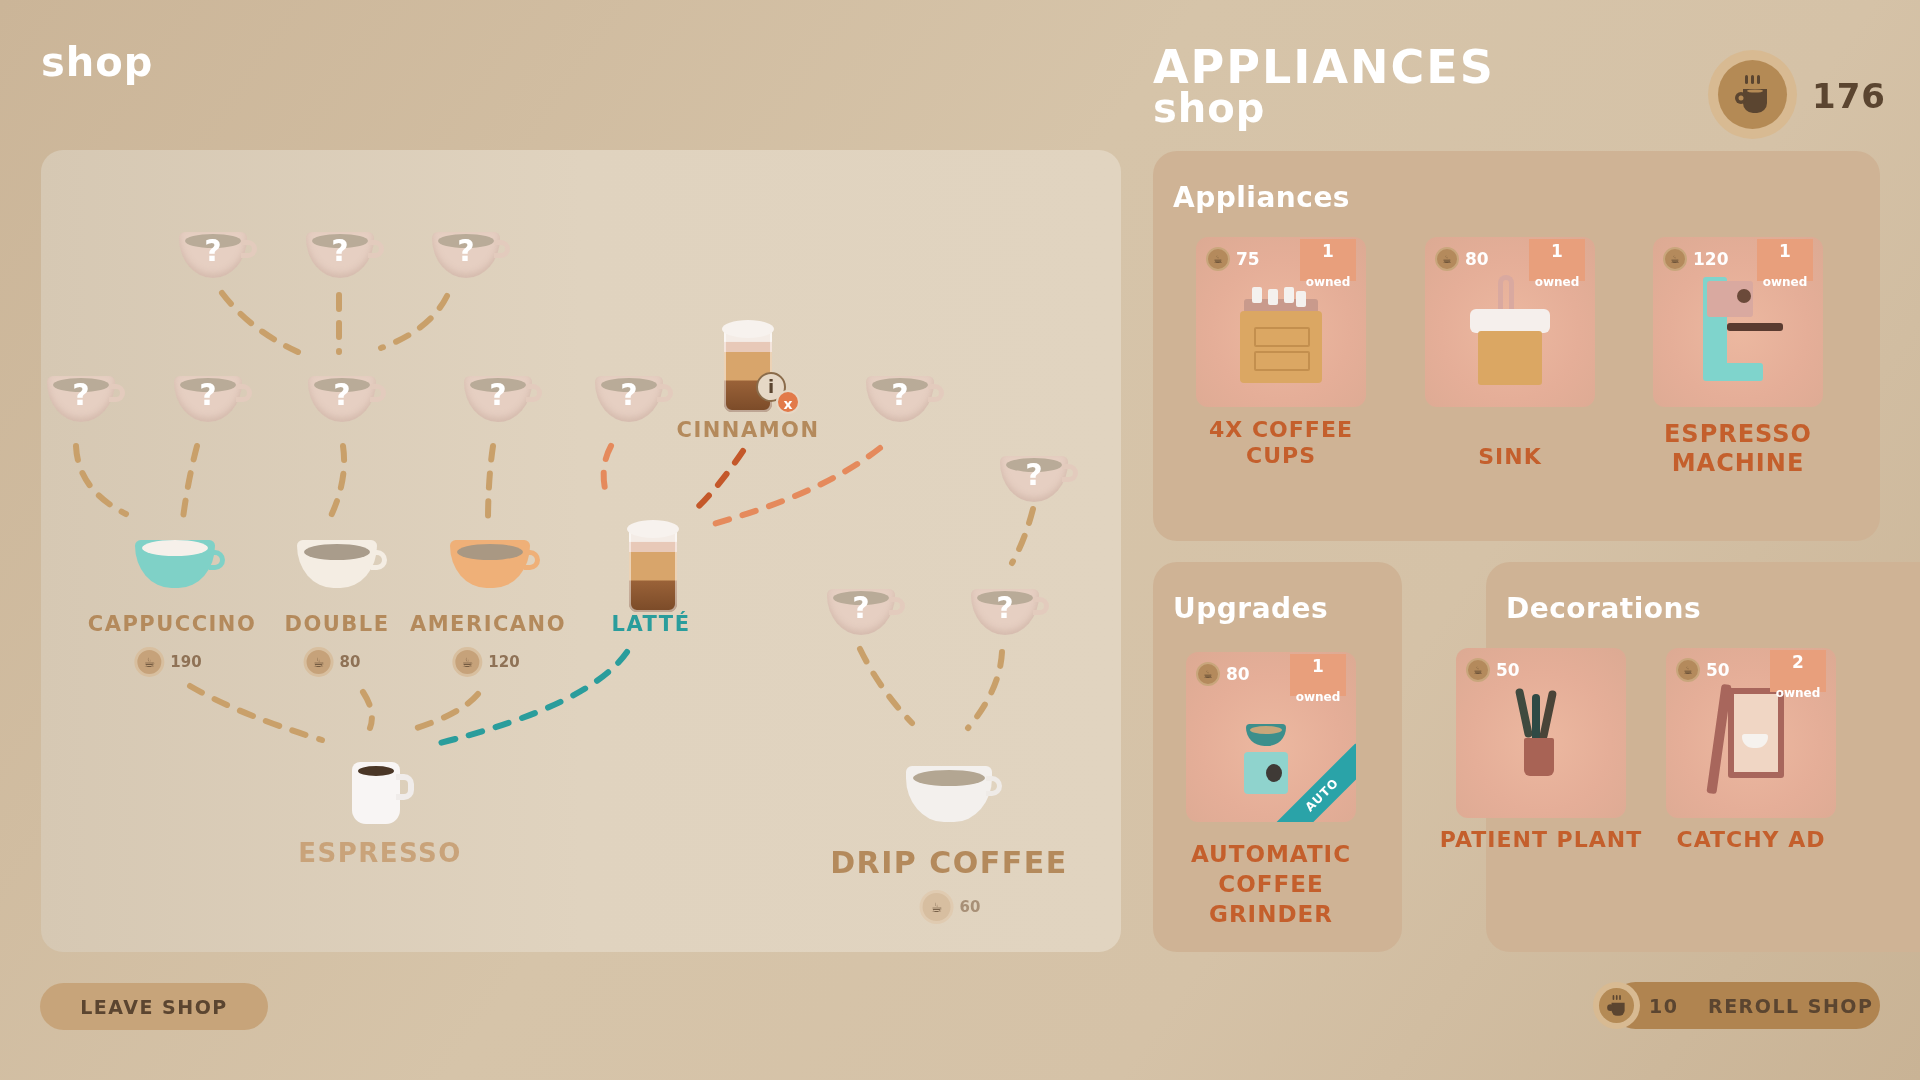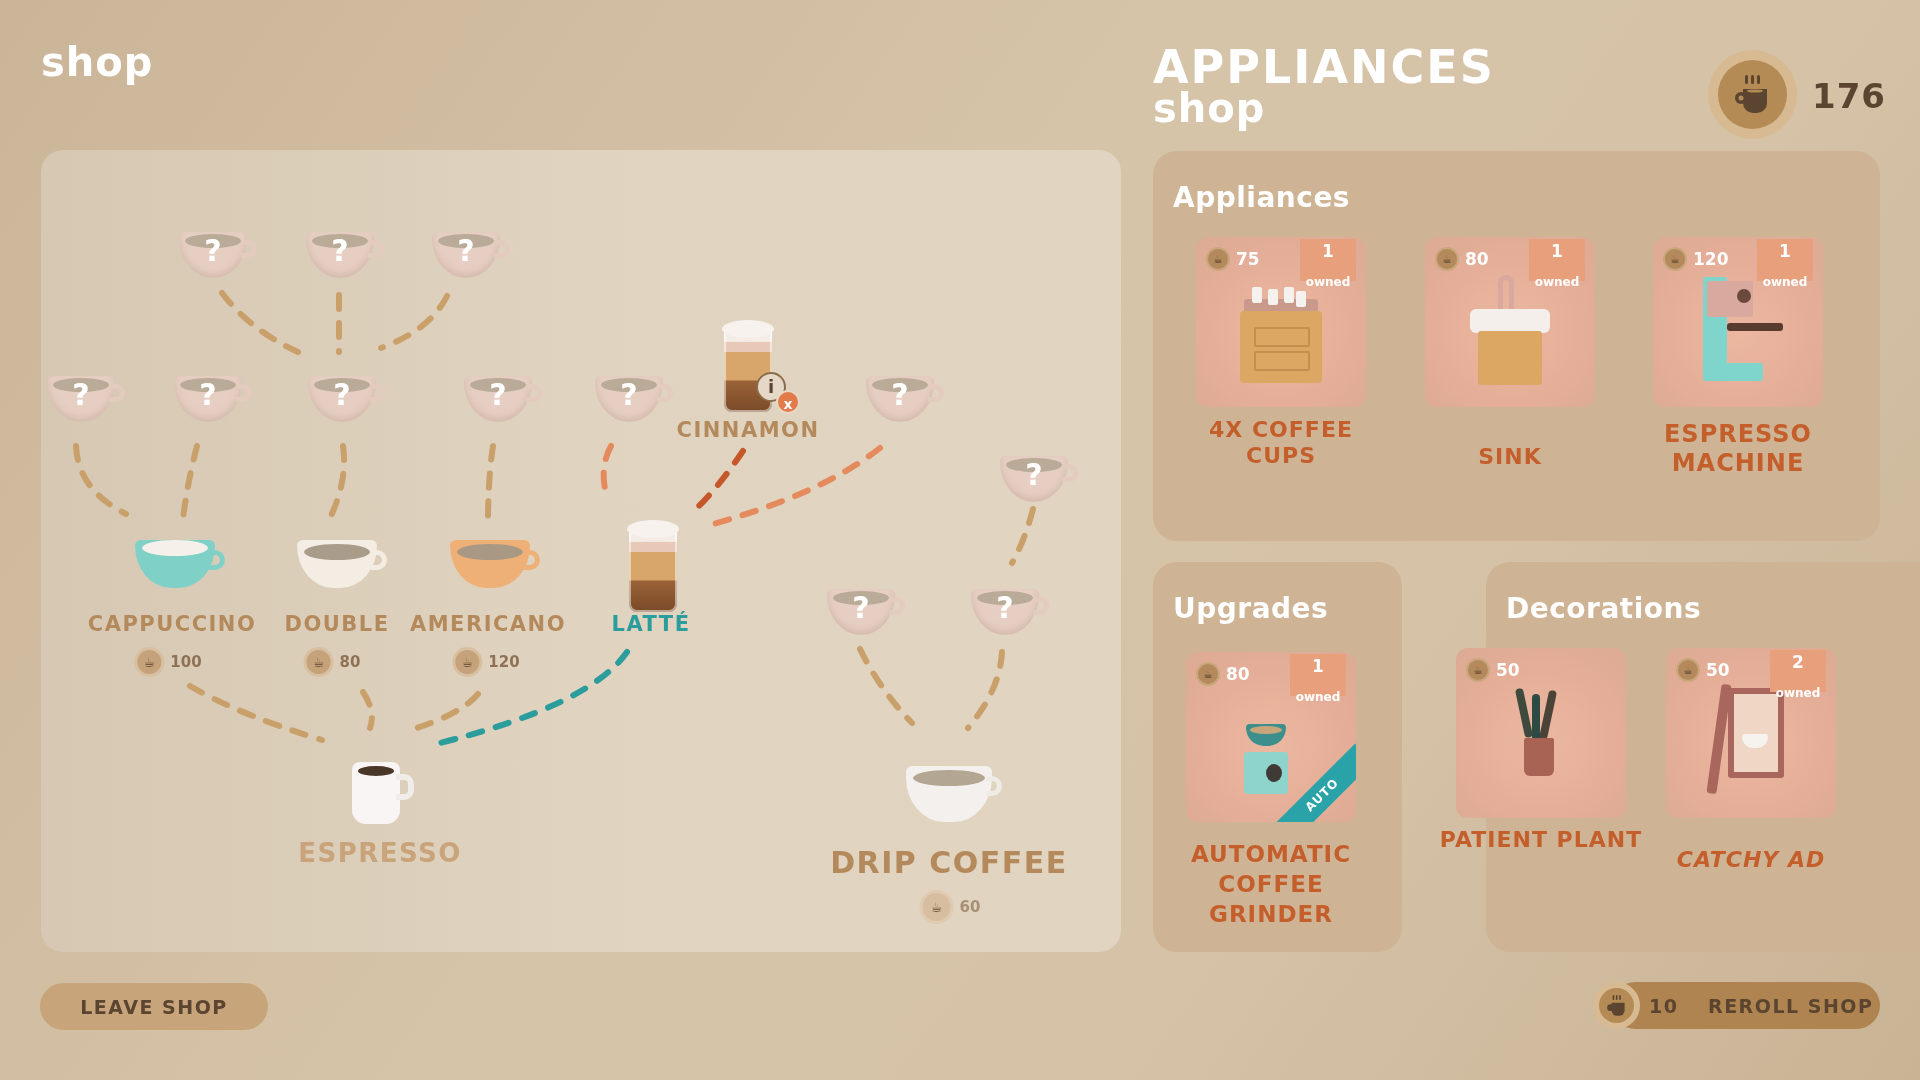--- a/index.html
+++ b/index.html
@@ -310,21 +310,21 @@
 
 <div class="product" style="left:135px; top:540px; width:95px; height:52px;">
   <div class="cup" style="background:#7fd1c7;">
       <div class="in" style="background:#f6f0ea; top:0;"></div>
       <div class="hd" style="border-color:#7fd1c7;"></div>
     </div>
 </div>
 <div class="recipe-label" style="left:172px; top:612px;">CAPPUCCINO</div>
 <div class="price-chip" style="left:168px; top:647px;">
   <div class="coin-sm">☕</div>
-  <span class="val">100</span>
+  <span class="val">190</span>
 </div>
 
 <div class="product" style="left:297px; top:540px; width:95px; height:52px;">
   <div class="cup" style="background:#f4ede3;">
       <div class="in" style="background:#a99c8b;"></div>
       <div class="hd" style="border-color:#f4ede3;"></div>
     </div>
 </div>
 <div class="recipe-label" style="left:337px; top:612px;">DOUBLE</div>
 <div class="price-chip" style="left:332px; top:647px;">
@@ -481,21 +481,21 @@
   </div>
   <div class="price">
       <div class="coin-sm">☕</div>
       <span class="val">50</span>
     </div>
   <div class="owned">
       <span class="n">2</span>
       <span class="lbl">owned</span>
     </div>
 </div>
-<div class="item-label" style="left:1751px; top:847px;font-style:italic;">CATCHY AD</div>
+<div class="item-label" style="left:1751px; top:827px;">CATCHY AD</div>
 
 <div class="btn-leave">
   <span>LEAVE SHOP</span>
 </div>
 <div class="btn-reroll">
   <div class="coin-r">
     <div class="inner">
       <svg width="22" height="24" viewBox="0 0 40 44">
         <g fill="#5b4530">
             <rect x="12" y="2" width="3" height="9" rx="1.5"></rect>

